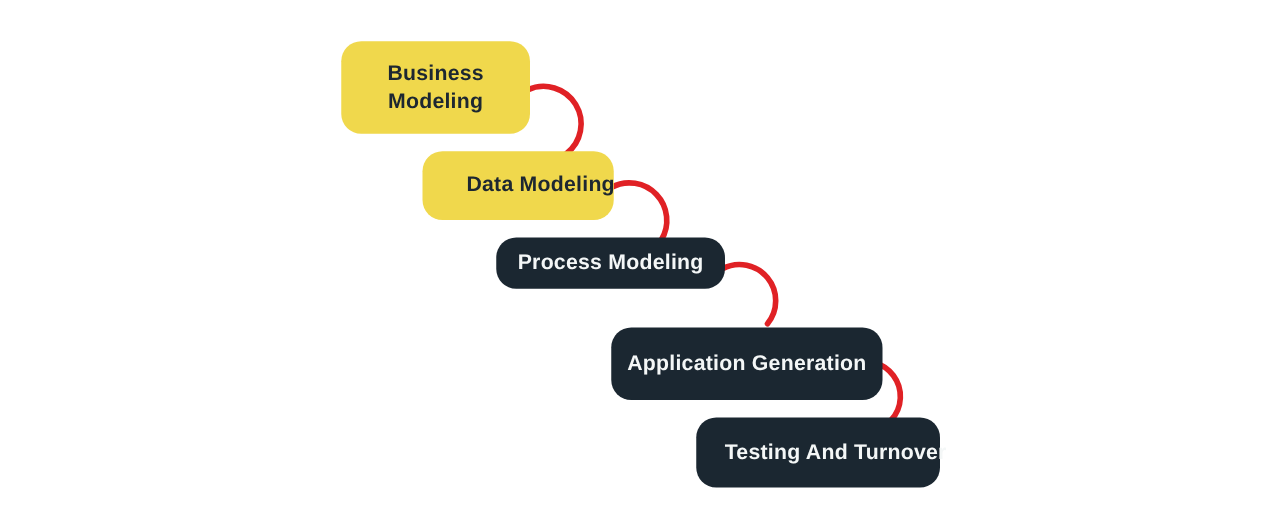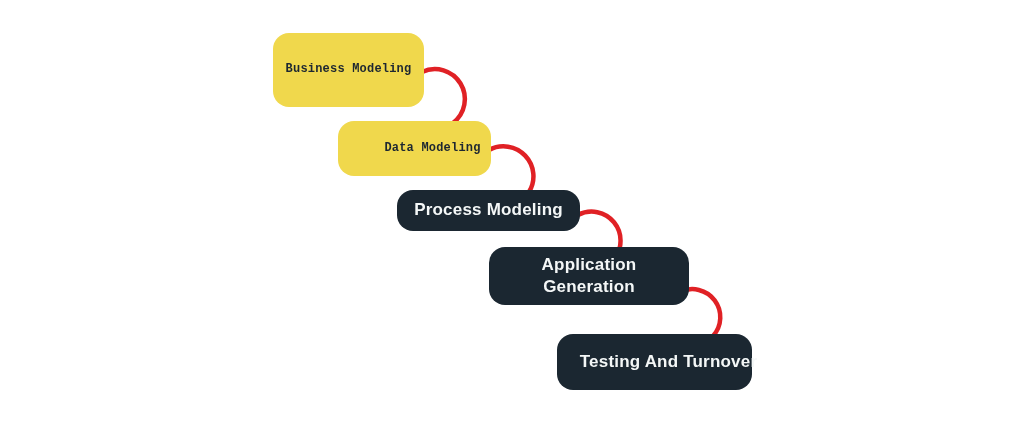--- a/index.html
+++ b/index.html
@@ -37,34 +37,33 @@
     border-radius: 16px;
     box-sizing: border-box;
     padding: 6px 12px;
     font-weight: 700;
     letter-spacing: 0.2px;
     line-height: 1.32;
   }
   .node-yellow {
     background: var(--stage-yellow, #f0d84c);
     color: var(--text-on-yellow, #1d2731);
-    font-size: 12px;
-    font-family: Liberation Mono, monospace;
+    font-size: 17px;
   }
   .node-dark {
     background: var(--stage-dark, #1b2731);
     color: var(--text-on-dark, #f4f7f7);
     font-size: 17px;
   }
   .nowrap { white-space: nowrap; }
   
   .node-1 { left: 273px; top: 33px;  width: 151px; height: 74px; }
   .node-2 { left: 338px; top: 121px; width: 153px; height: 55px; padding-left: 48px; }
   .node-3 { left: 397px; top: 190px; width: 183px; height: 41px; }
-  .node-4 { left: 489px; top: 247px; width: 200px; height: 58px; text-align: center; }
+  .node-4 { left: 489px; top: 262px; width: 217px; height: 58px; text-align: center; }
   .node-5 { left: 557px; top: 334px; width: 195px; height: 56px; padding-left: 40px; }
 </style>
 </head>
 <body>
 
 <div class="canvas">
 
   <svg class="connectors" width="1024" height="425" viewBox="0 0 1024 425">
     <path d="M 422 72 A 30 30 0 0 1 453 123"></path>
     <path d="M 489 150 A 30 30 0 0 1 529 192"></path>

